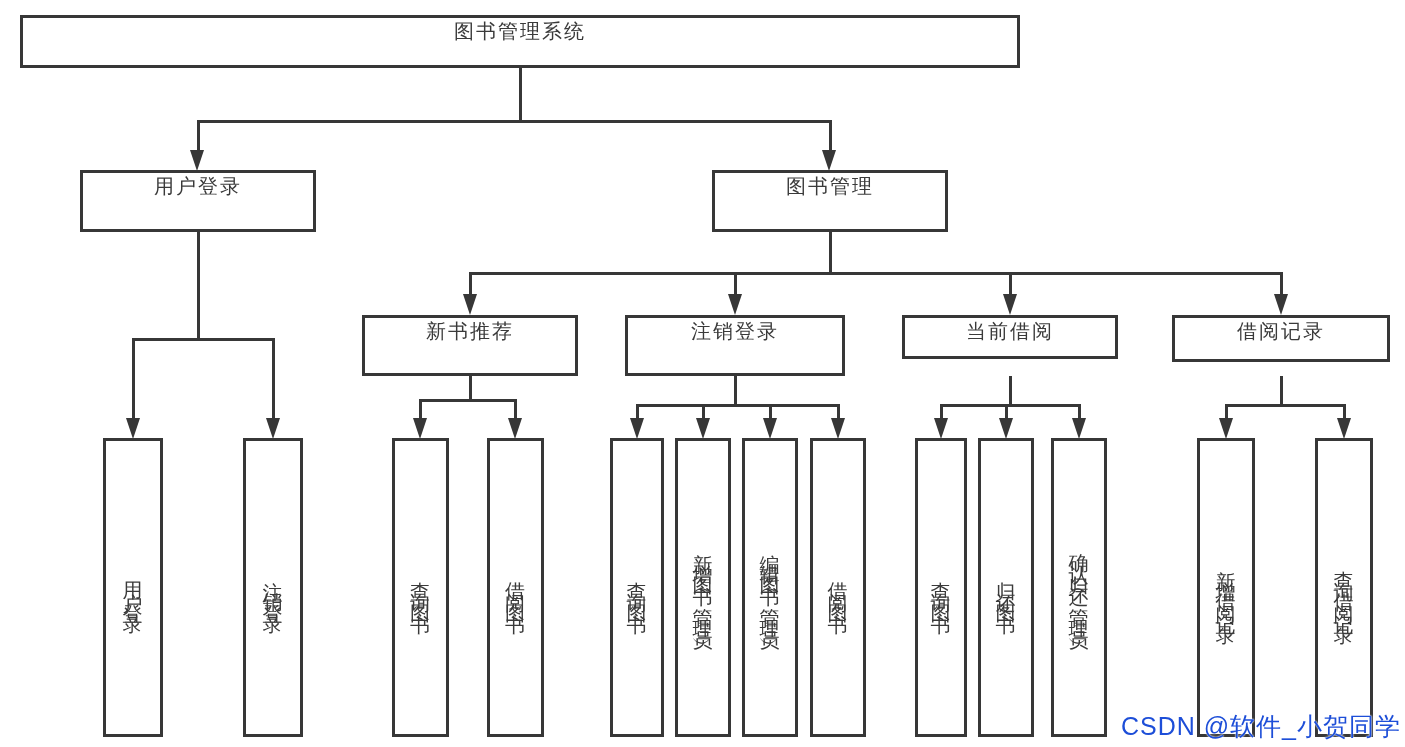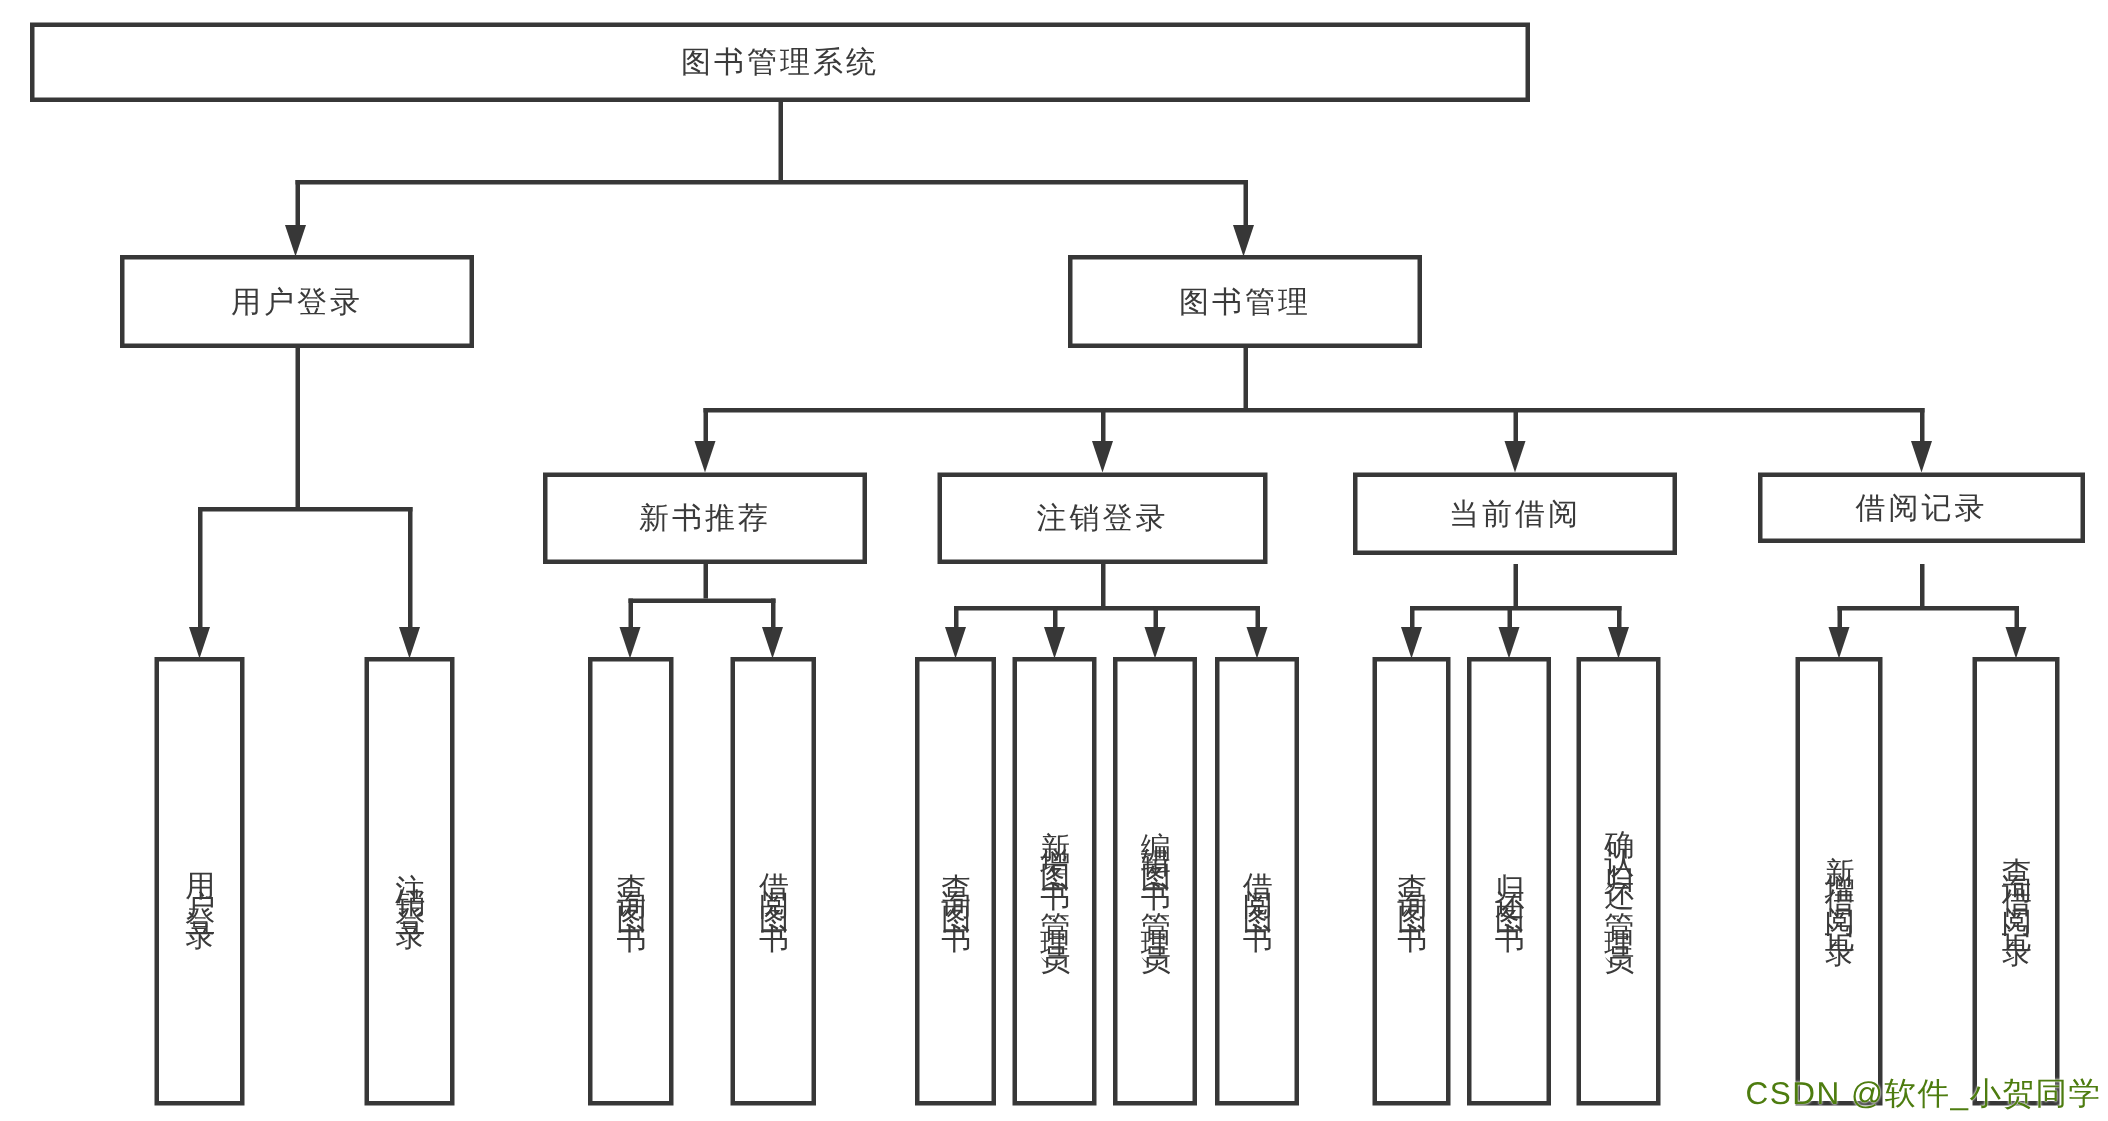--- a/index.html
+++ b/index.html
@@ -13,21 +13,21 @@
     position:relative;
     width:1405px;height:747px;
     background:#ffffff;
     overflow:hidden;
   }
   .box{
     position:absolute;
     box-sizing:border-box;
     border:3px solid var(--line);
     background:var(--boxbg);
-    display:flex;align-items:center;justify-content:center;
+    display:flex;justify-content:center;
     color:var(--text);
     font-size:20px;
     letter-spacing:2px;
     text-align:center;
   }
   .vbox span{
     writing-mode:vertical-rl;
     text-orientation:mixed;
     letter-spacing:11px;
     font-size:20px;
@@ -38,23 +38,23 @@
   .vline{position:absolute;width:3px;background:var(--line);}
   .arrow{
     position:absolute;width:0;height:0;
     border-left:7px solid transparent;
     border-right:7px solid transparent;
     border-top:21px solid var(--line);
   }
   .watermark{
     position:absolute;
     right:4px;bottom:4px;
-    font-size:21px;
+    font-size:25px;
     letter-spacing:1px;
-    color:#4d7c0f;
+    color:#1d4ed8;
     text-shadow:0 0 2px #ffffff,0 0 1px #ffffff;
     z-index:10;
     white-space:nowrap;
   }
 </style>
 </head>
 <body>
 
 <div class="canvas">
 
@@ -127,21 +127,21 @@
   <div class="box" style="left:362px;top:315px;width:216px;height:61px">
     <span>新书推荐</span>
   </div>
 
   <div class="box" style="left:712px;top:170px;width:236px;height:62px">
     <span>图书管理</span>
   </div>
   <div class="box" style="left:625px;top:315px;width:220px;height:61px">
     <span>注销登录</span>
   </div>
-  <div class="box" style="left:902px;top:315px;width:216px;height:55px">
+  <div class="box" style="left:902px;top:315px;width:216px;height:44px">
     <span>当前借阅</span>
   </div>
   <div class="box" style="left:1172px;top:315px;width:218px;height:47px">
     <span>借阅记录</span>
   </div>
 
   <div class="box vbox" style="left:103px;top:438px;width:60px;height:299px">
     <span>用户登录</span>
   </div>
   <div class="box vbox" style="left:243px;top:438px;width:60px;height:299px">

